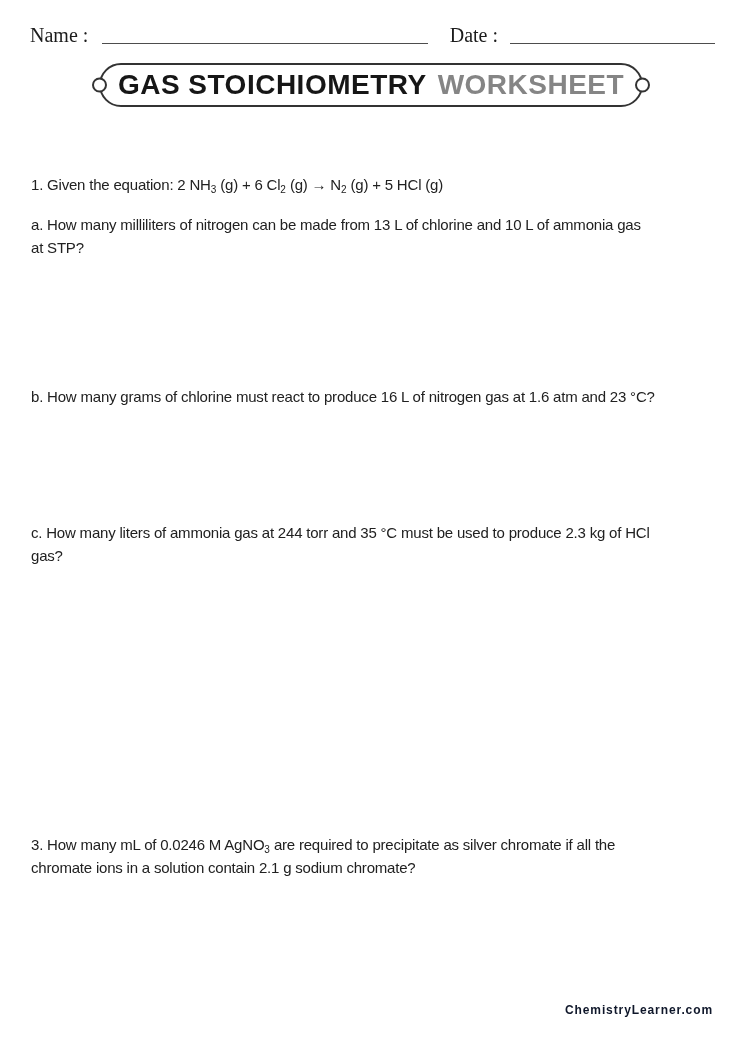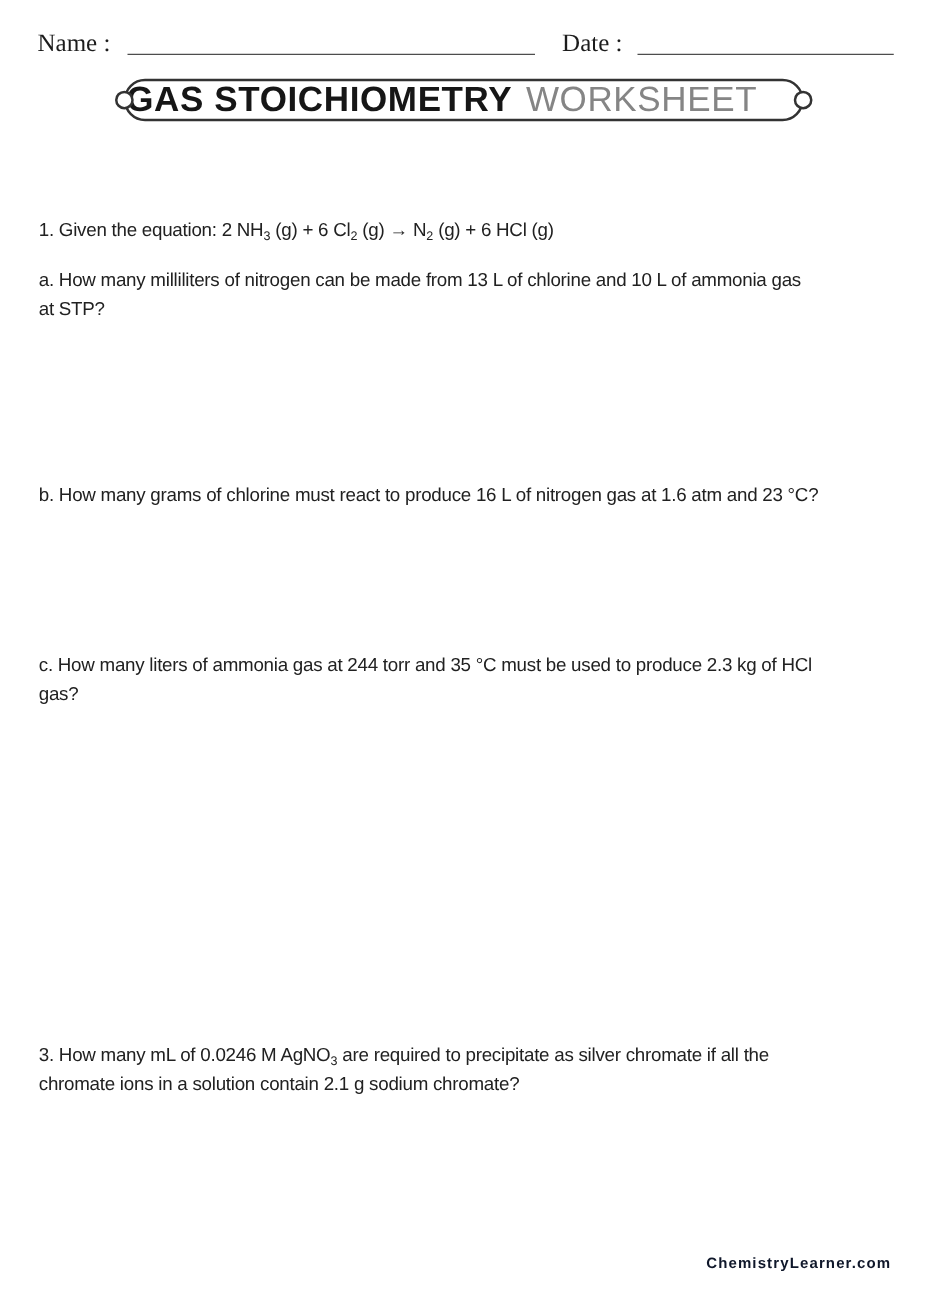--- a/index.html
+++ b/index.html
@@ -36,46 +36,46 @@
   
   .title-wrap {
     position: absolute;
     top: 63px; left: 0; right: 0;
     display: flex;
     justify-content: center;
   }
   .title-pill {
     position: relative;
     width: 544px;
-    height: 34px;
+    height: 44px;
     background: #ffffff;
     border: 2px solid #333333;
     border-radius: 22px;
     display: flex;
     align-items: center;
-    justify-content: flex-start;
+    justify-content: center;
     white-space: nowrap;
   }
   .title-pill::before {
     content: "";
     position: absolute;
     left: -3px; right: -3px; top: -7px; bottom: 1px;
     border: 2px solid #9a9a9a;
     border-radius: 24px;
     z-index: -1;
   }
   .title-primary {
     font-size: 28px;
     font-weight: 700;
     letter-spacing: 0.5px;
     color: #161616;
   }
   .title-secondary {
     font-size: 28px;
-    font-weight: 400;
+    font-weight: 700;
     letter-spacing: 0.5px;
     color: #858585;
     margin-left: 11px;
   }
   .endcap {
     position: absolute;
     top: 50%;
     width: 15px; height: 15px;
     background: #ffffff;
     border: 2px solid #333333;
@@ -135,21 +135,21 @@
 
   <div class="title-wrap">
     <div class="title-pill">
       <span class="endcap left"></span>
       <span class="title-primary">GAS STOICHIOMETRY</span>
       <span class="title-secondary">WORKSHEET</span>
       <span class="endcap right"></span>
     </div>
   </div>
 
-  <p class="q q1-intro"><span>1. Given the equation: 2 NH</span><sub>3</sub><span> (g) + 6 Cl</span><sub>2</sub><span> (g) → N</span><sub>2</sub><span> (g) + 6 HCl (g)</span></p>
+  <p class="q q1-intro"><span>1. Given the equation: 2 NH</span><sub>3</sub><span> (g) + 6 Cl</span><sub>2</sub><span> (g) → N</span><sub>2</sub><span> (g) + 5 HCl (g)</span></p>
 
   <p class="q q1a">
     <span class="line">a. How many milliliters of nitrogen can be made from 13 L of chlorine and 10 L of ammonia gas</span>
     <span class="line">at STP?</span>
   </p>
 
   <p class="q q1b">b. How many grams of chlorine must react to produce 16 L of nitrogen gas at 1.6 atm and 23 °C?</p>
 
   <p class="q q1c">
     <span class="line">c. How many liters of ammonia gas at 244 torr and 35 °C must be used to produce 2.3 kg of HCl</span>

